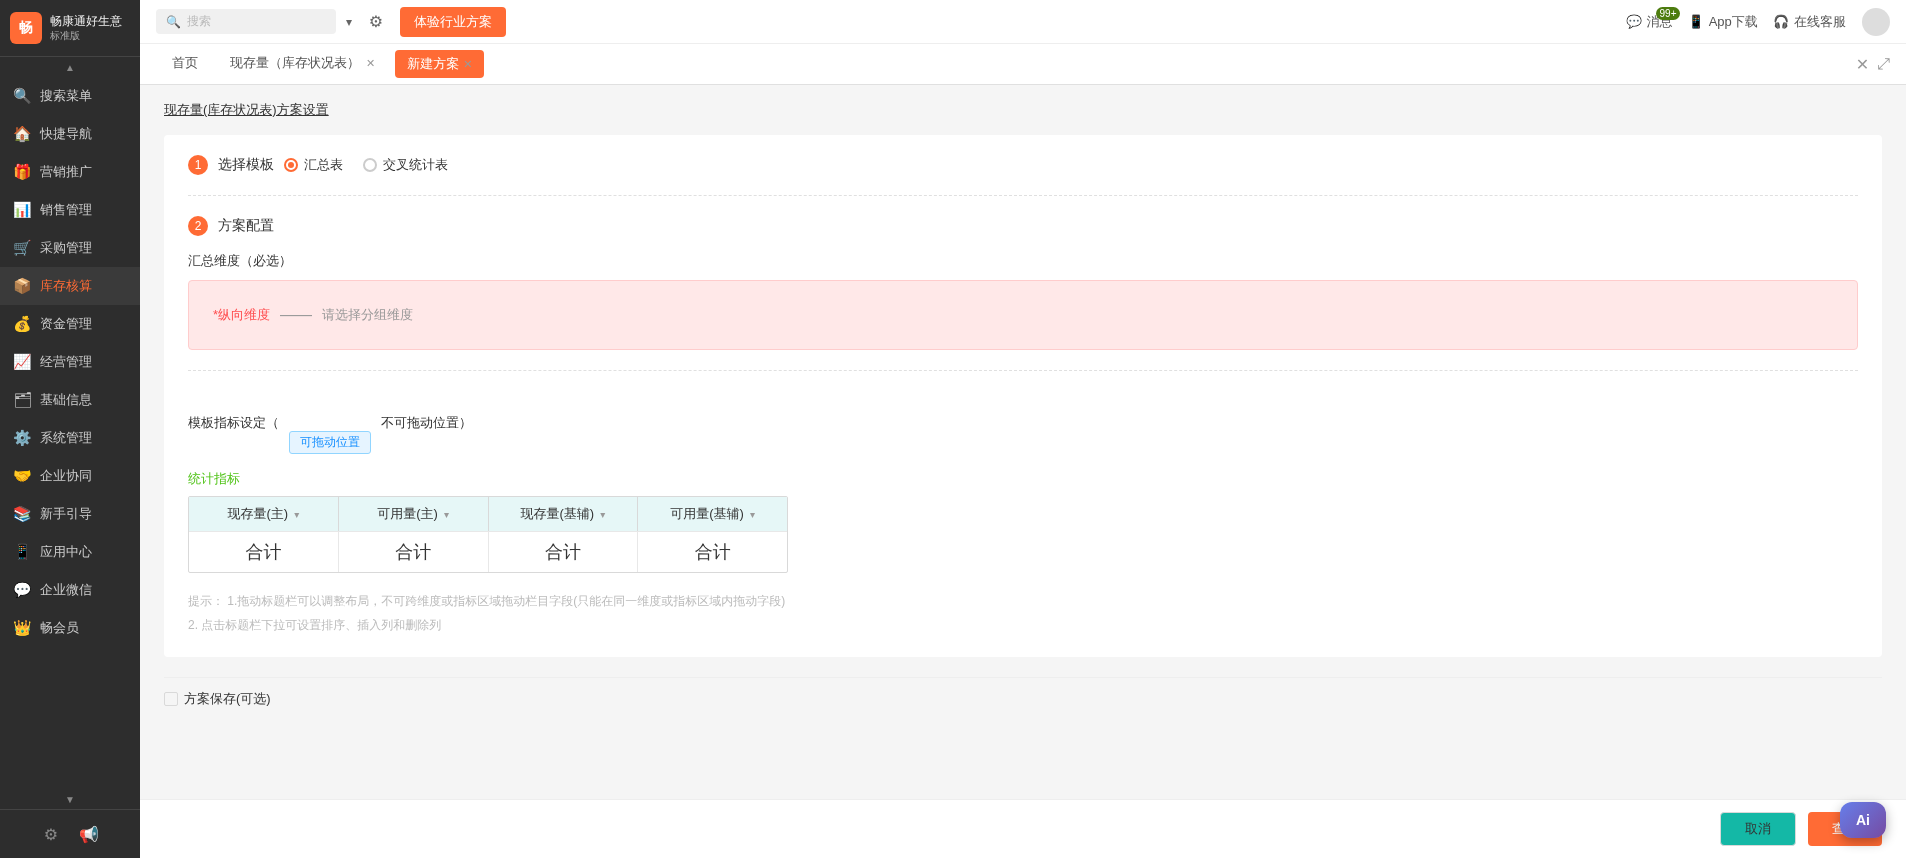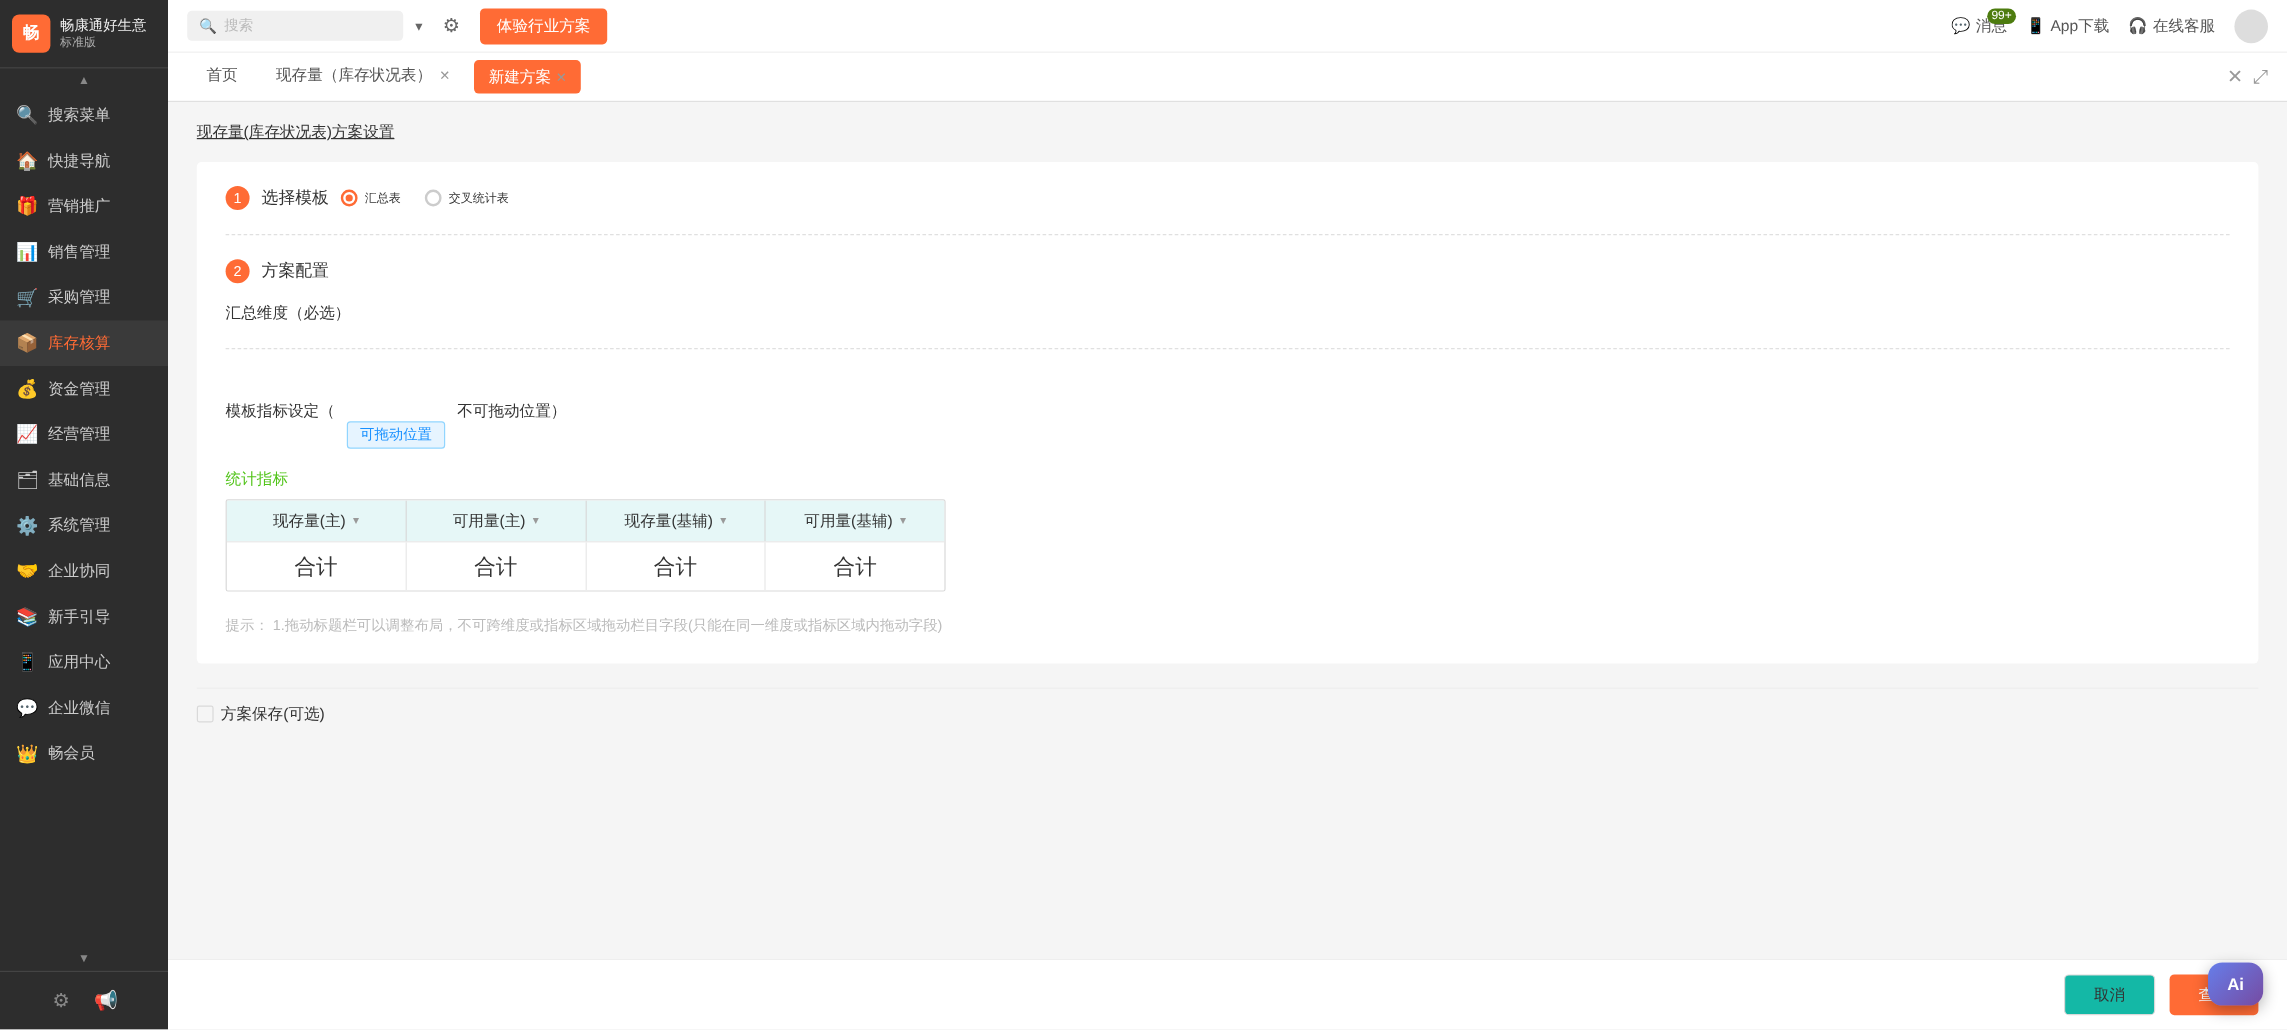--- a/index.html
+++ b/index.html
@@ -277,21 +277,21 @@
     .radio-group {
       display: flex;
       align-items: center;
       gap: 20px;
     }
     .radio-item {
       display: flex;
       align-items: center;
       gap: 6px;
       cursor: pointer;
-      font-size: 10px;
+      font-size: 13px;
       color: #333;
       text-align: center;
     }
     .radio-circle {
       width: 14px;
       height: 14px;
       border-radius: 50%;
       border: 2px solid #ccc;
       display: flex;
       align-items: center;
@@ -641,20 +641,25 @@
       </div>
 
       <hr class="divider">
 
       <div class="section-header">
         <div class="section-num">2</div>
         <div class="section-title">方案配置</div>
       </div>
 
       <div class="dimension-label">汇总维度（必选）</div>
+      <div class="dimension-box">
+        <span class="dimension-required">*纵向维度</span>
+        <span class="dimension-arrow">——</span>
+        <span class="dimension-placeholder">请选择分组维度</span>
+      </div>
 
       <hr class="divider">
 
       <div class="indicator-row">
         <span>模板指标设定（</span>
         <span class="indicator-chip chip-movable">可拖动位置</span>
         <span>不可拖动位置）</span>
       </div>
 
       <div class="stats-label">统计指标</div>
@@ -683,20 +688,21 @@
           <div class="stats-body-cell">合计</div>
           <div class="stats-body-cell">合计</div>
         </div>
       </div>
 
       <div class="hint-section">
         <div>
           <span>提示：</span>
           <span>1.拖动标题栏可以调整布局，不可跨维度或指标区域拖动栏目字段(只能在同一维度或指标区域内拖动字段)</span>
         </div>
+        <div>2. 点击标题栏下拉可设置排序、插入列和删除列</div>
       </div>
 
     </div>
 
     <div class="save-option">
       <div class="checkbox"></div>
       <span>方案保存(可选)</span>
     </div>
 
   </div>

